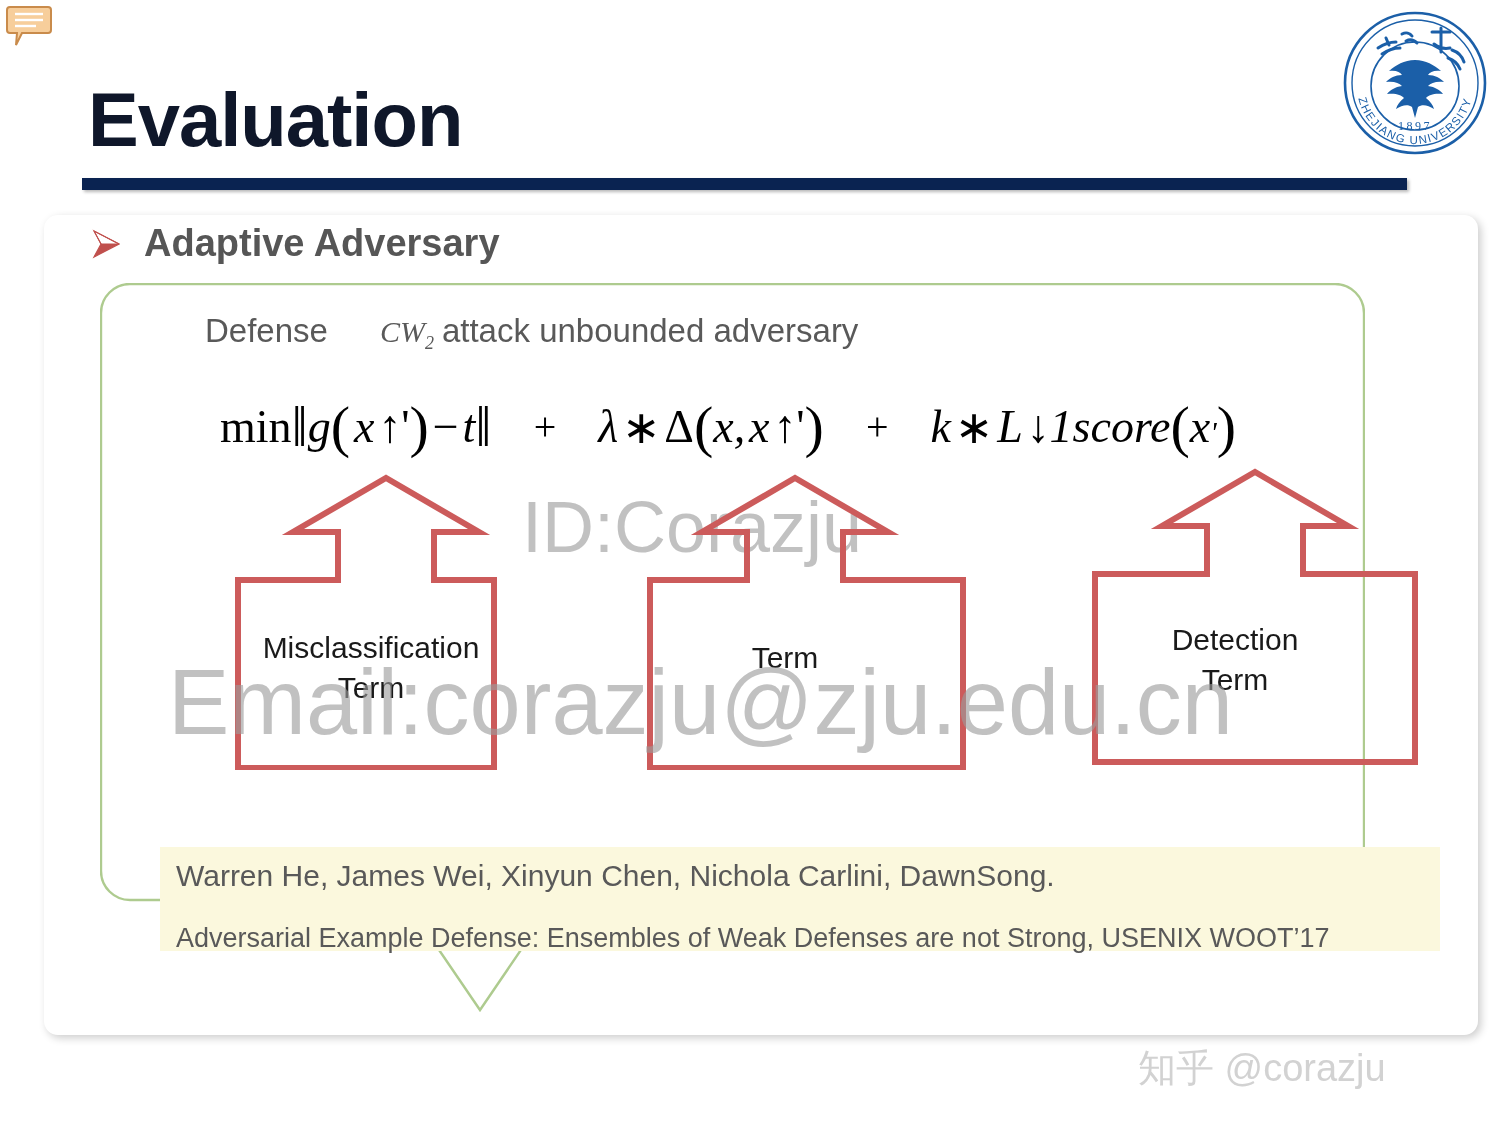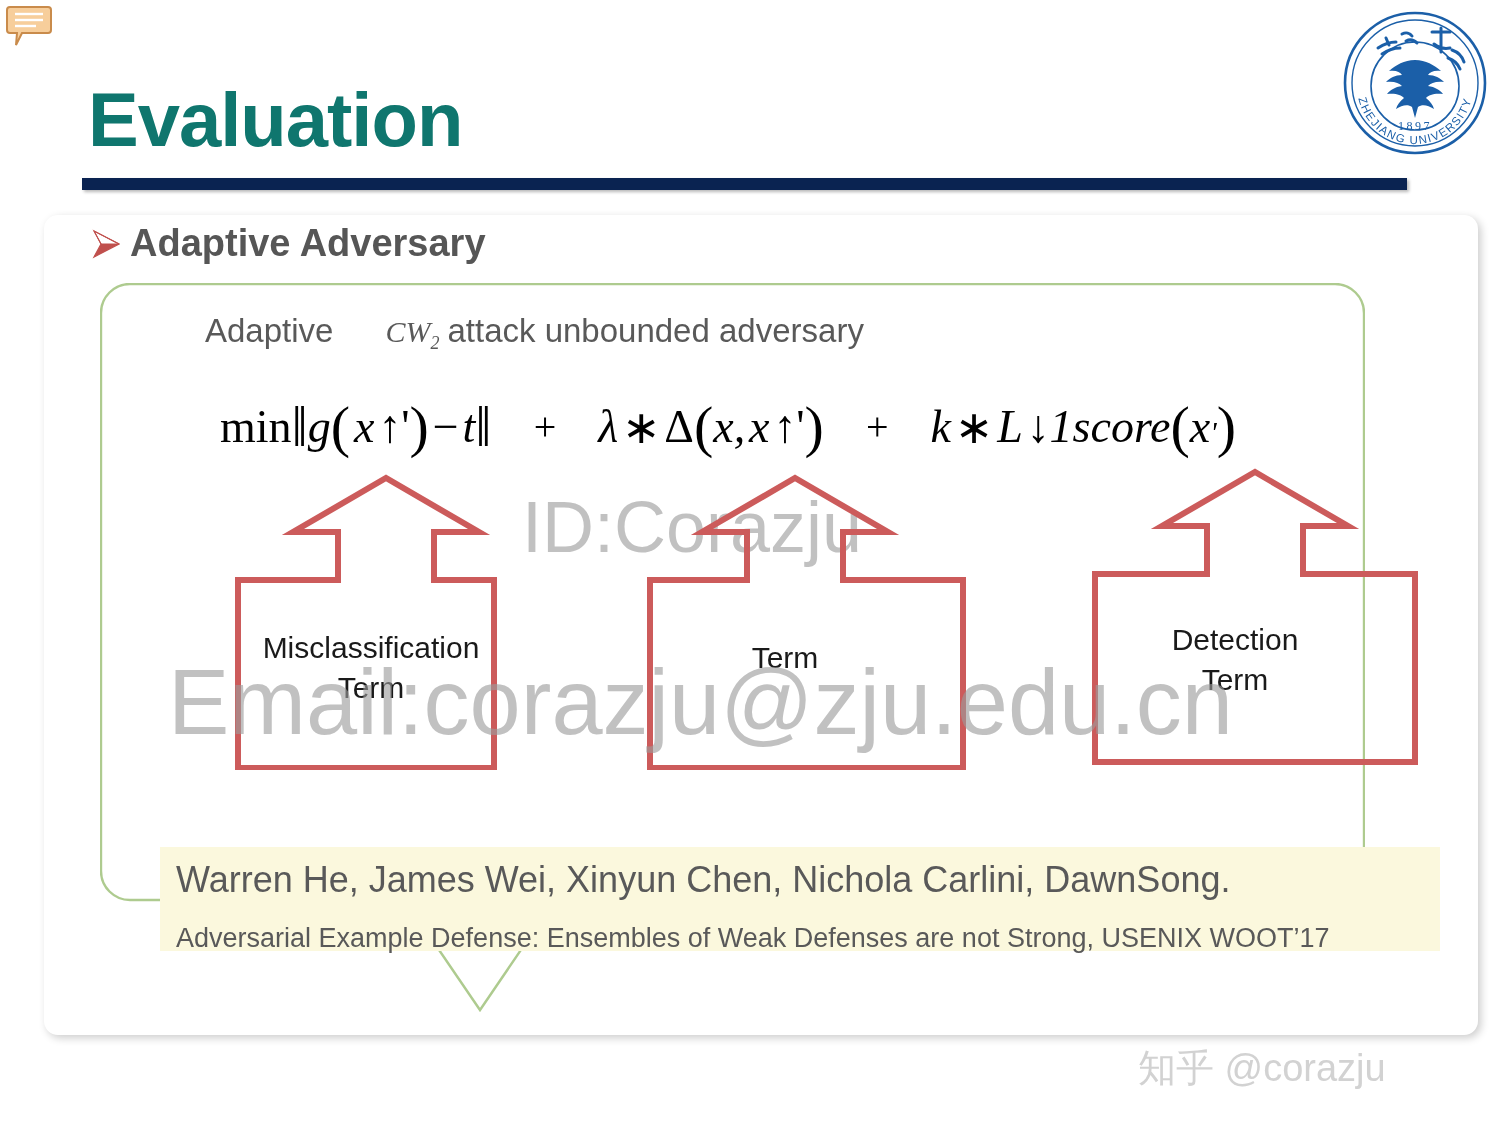--- a/index.html
+++ b/index.html
@@ -36,21 +36,21 @@
     left: 1340px; top: 8px;
     width: 150px; height: 150px;
   }
 
   
   #page-title {
     position: absolute;
     left: 88px; top: 82px;
     font-size: 76px;
     font-weight: bold;
-    color: #0f766e;
+    color: #0f172a;
     letter-spacing: -1px;
     line-height: 1;
     font-family: "Liberation Sans", sans-serif;
   }
   #title-rule {
     position: absolute;
     left: 82px; top: 178px;
     width: 1325px; height: 12px;
     background: #0A2351;
     box-shadow: 2px 2px 3px rgba(0,0,0,0.28);
@@ -65,21 +65,21 @@
     border-radius: 14px;
     box-shadow: 3px 3px 9px rgba(0,0,0,0.20);
   }
 
   
   #bullet-row {
     position: absolute;
     left: 92px; top: 222px;
     display: flex;
     align-items: center;
-    gap: 10px;
+    gap: 24px;
   }
   #bullet-arrow { width: 28px; height: 30px; display:block; }
   #bullet-label {
     font-size: 38px;
     font-weight: bold;
     color: #565656;
     font-family: "Liberation Sans", sans-serif;
   }
 
   
@@ -167,21 +167,21 @@
   
   #citation-band {
     position: absolute;
     left: 160px; top: 847px;
     width: 1280px; height: 104px;
     background: #FBF8DD;
   }
   #citation-line1 {
     position: absolute;
     left: 176px; top: 859px;
-    font-size: 36px;
+    font-size: 30px;
     color: #595959;
     font-family: "Liberation Sans", sans-serif;
     white-space: nowrap;
   }
   #citation-line2 {
     position: absolute;
     left: 176px; top: 923px;
     font-size: 27px;
     color: #595959;
     font-family: "Liberation Sans", sans-serif;
@@ -246,21 +246,21 @@
     <span id="bullet-label">Adaptive Adversary</span>
   </div>
 
   <div id="green-callout">
     <svg width="1265" height="735" viewBox="0 0 1265 735">
       <path d="M30 1 H1235 A29 29 0 0 1 1264 30 V588 A29 29 0 0 1 1235 617 H455 L380 727 L305 617 H30 A29 29 0 0 1 1 588 V30 A29 29 0 0 1 30 1 Z" fill="none" stroke="#AECB8F" stroke-width="2.4"></path>
     </svg>
   </div>
 
   <div id="adaptive-line">
-    <span>Adaptive</span>
+    <span>Defense</span>
     <span class="gap"></span>
     <span id="cw2">CW<sub>2</sub></span>
     <span>attack unbounded adversary</span>
   </div>
 
   <div id="formula">
     <span class="up">min</span>
       <span class="norm">‖</span>
       <span class="term">g</span>
       <span class="bigpar">(</span>

